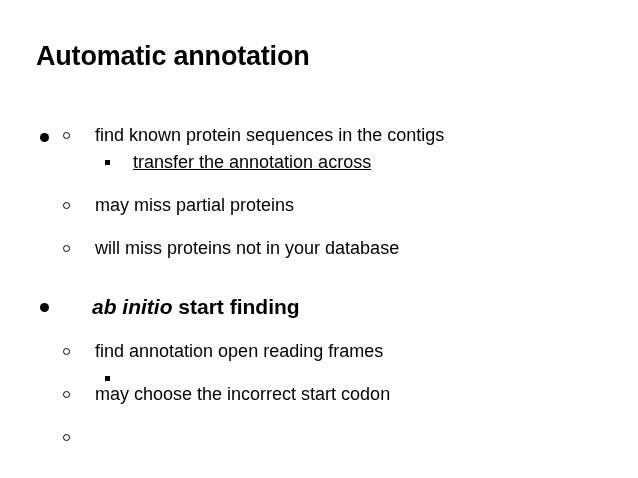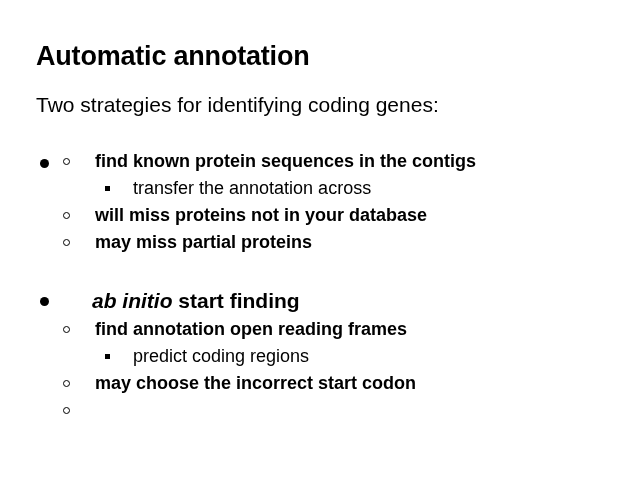--- a/index.html
+++ b/index.html
@@ -73,24 +73,24 @@
     background: #000000;
   }
   .lvl1 em {
     font-style: italic;
     font-weight: bold;
     margin-left: 28px;
   }
 
   .lvl2 {
     position: relative;
-    margin: 0 0 0 63px;
+    margin: 16px 0 0 63px;
     padding-left: 32px;
     font-size: 18px;
-    font-weight: bold;
+    font-weight: normal;
     line-height: 27px;
     white-space: nowrap;
   }
   .lvl2 .bullet-glyph {
     position: absolute;
     left: 0;
     top: 10px;
     width: 7px;
     height: 7px;
     border-radius: 50%;
@@ -100,20 +100,21 @@
   }
 
   .lvl3 {
     position: relative;
     margin: 0 0 0 105px;
     padding-left: 28px;
     font-size: 18px;
     font-weight: normal;
     line-height: 27px;
     white-space: nowrap;
+    text-decoration: underline;
   }
   .lvl3 .bullet-glyph {
     position: absolute;
     left: 0;
     top: 11px;
     width: 5px;
     height: 5px;
     background: #000000;
   }
 
@@ -123,66 +124,64 @@
 </style>
 </head>
 <body>
 
 <div class="slide">
 
   <h1 class="slide-title">Automatic annotation</h1>
 
   <div class="slide-body">
 
-    <p class="intro-line">Two strategies for identifying coding genes:</p>
 
     <div class="bullet-group">
 
       <div class="lvl1">
         <span class="bullet-glyph"></span>
       </div>
 
       <div class="lvl2">
         <span class="bullet-glyph"></span>
         <span class="line-text">find known protein sequences in the contigs</span>
       </div>
 
       <div class="lvl3">
         <span class="bullet-glyph"></span>
         <span class="line-text">transfer the annotation across</span>
       </div>
 
       <div class="lvl2">
         <span class="bullet-glyph"></span>
-        <span class="line-text">will miss proteins not in your database</span>
+        <span class="line-text">may miss partial proteins</span>
       </div>
 
       <div class="lvl2">
         <span class="bullet-glyph"></span>
-        <span class="line-text">may miss partial proteins</span>
+        <span class="line-text">will miss proteins not in your database</span>
       </div>
 
     </div>
 
     <div class="bullet-group">
 
       <div class="lvl1">
         <span class="bullet-glyph"></span>
         <em>ab initio</em><span class="line-text"> start finding</span>
       </div>
 
       <div class="lvl2">
         <span class="bullet-glyph"></span>
         <span class="line-text">find annotation open reading frames</span>
       </div>
 
 
       <div class="lvl3">
         <span class="bullet-glyph"></span>
-        <span class="line-text">predict coding regions</span>
       </div>
 
       <div class="lvl2">
         <span class="bullet-glyph"></span>
         <span class="line-text">may choose the incorrect start codon</span>
       </div>
 
       <div class="lvl2">
         <span class="bullet-glyph"></span>
       </div>

